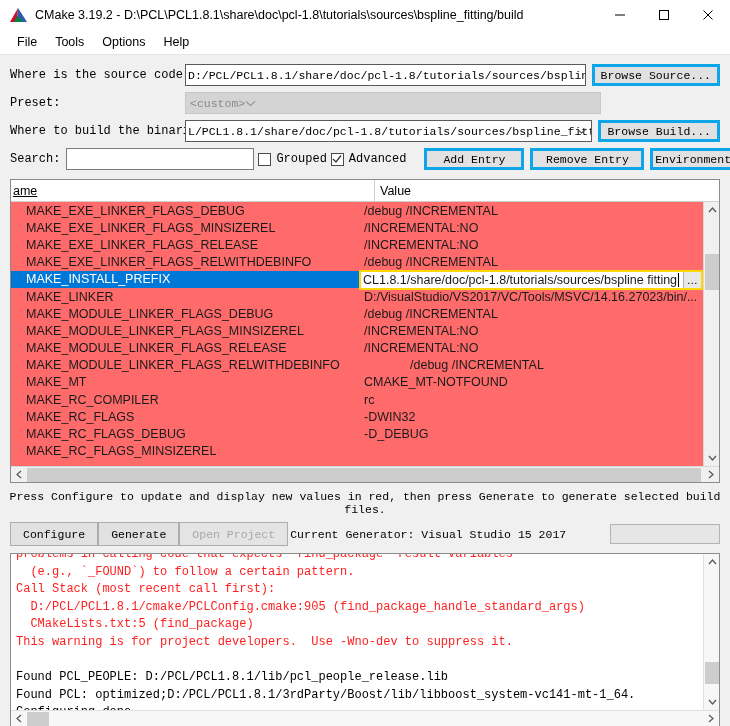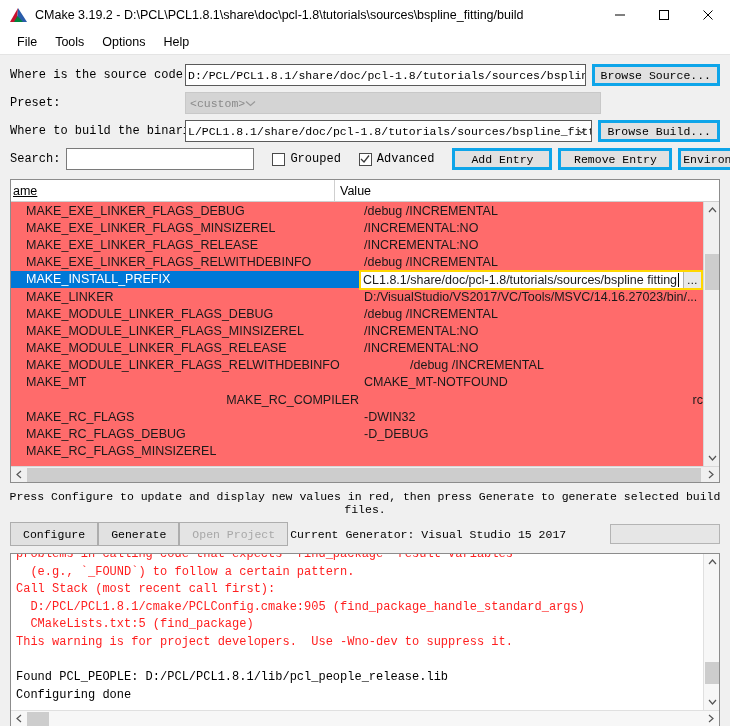--- a/index.html
+++ b/index.html
@@ -131,21 +131,21 @@
     margin-right: 6px;
   }
   .search-input {
     width: 188px; height: 22px;
     background: #fff;
     border: 1px solid #7a7a7a;
     flex: 0 0 auto;
   }
   .chk-wrap {
     display: flex; align-items: center;
-    margin-left: 18px;
+    margin-left: 4px;
     font-family: "Liberation Mono", monospace;
     font-size: 12px; color: #000;
     white-space: nowrap;
   }
   .chkbox {
     width: 13px; height: 13px;
     border: 1px solid #4a4a4a;
     background: #fff;
     margin-right: 5px;
     display: flex; align-items: center; justify-content: center;
@@ -170,21 +170,21 @@
     border-bottom: 1px solid #cfcfcf;
     position: relative;
   }
   .th {
     font-size: 12.5px;
     color: #000;
     display: flex; align-items: center;
     padding-left: 2px;
     font-family: "Liberation Sans", sans-serif;
   }
-  .th.name-col { width: 324px; border-right: 1px solid #cfcfcf; text-decoration: underline; }
+  .th.name-col { width: 364px; border-right: 1px solid #cfcfcf; text-decoration: underline; }
   .th.value-col { flex: 1 1 auto; padding-left: 5px; }
 
   .tbl-body {
     position: absolute;
     top: 22px; left: 0; right: 16px; bottom: 16px;
     background: #ff6b6b;
     overflow: hidden;
   }
   .row {
     display: flex;
@@ -529,21 +529,21 @@
         <div class="cell-value">/INCREMENTAL:NO</div>
       </div>
       <div class="row" style="position: relative; gap: 46px;">
         <div class="cell-name">MAKE_MODULE_LINKER_FLAGS_RELWITHDEBINFO</div>
         <div class="cell-value">/debug /INCREMENTAL</div>
       </div>
       <div class="row" style="position: relative;">
         <div class="cell-name">MAKE_MT</div>
         <div class="cell-value">CMAKE_MT-NOTFOUND</div>
       </div>
-      <div class="row" style="position: relative; text-align: right;">
+      <div class="row" style="position: relative;">
         <div class="cell-name">MAKE_RC_COMPILER</div>
         <div class="cell-value">rc</div>
       </div>
       <div class="row" style="position: relative;">
         <div class="cell-name">MAKE_RC_FLAGS</div>
         <div class="cell-value">-DWIN32</div>
       </div>
       <div class="row" style="position: relative;">
         <div class="cell-name">MAKE_RC_FLAGS_DEBUG</div>
         <div class="cell-value">-D_DEBUG</div>
@@ -598,20 +598,21 @@
 <div class="log-wrap">
   <div class="log-body" id="log-lines">
       <div class="log-line err clip">problems in calling code that expects `find_package` result variables</div>
       <div class="log-line err">  (e.g., `_FOUND`) to follow a certain pattern.</div>
       <div class="log-line err">Call Stack (most recent call first):</div>
       <div class="log-line err">  D:/PCL/PCL1.8.1/cmake/PCLConfig.cmake:905 (find_package_handle_standard_args)</div>
       <div class="log-line err">  CMakeLists.txt:5 (find_package)</div>
       <div class="log-line err">This warning is for project developers.  Use -Wno-dev to suppress it.</div>
       <div class="log-line"> </div>
       <div class="log-line">Found PCL_PEOPLE: D:/PCL/PCL1.8.1/lib/pcl_people_release.lib</div>
+      <div class="log-line">Found PCL: optimized;D:/PCL/PCL1.8.1/3rdParty/Boost/lib/libboost_system-vc141-mt-1_64.</div>
       <div class="log-line">Configuring done</div>
     </div>
 
   <div class="log-vscroll">
     <div class="sb-arrow" style="position:absolute;top:0;left:0;">
       <svg width="9" height="6" viewBox="0 0 9 6">
           <polyline points="1,5 4.5,1 8,5" fill="none" stroke="#555" stroke-width="1.2"></polyline>
         </svg>
     </div>
     <div class="log-sb-thumb-v"></div>

